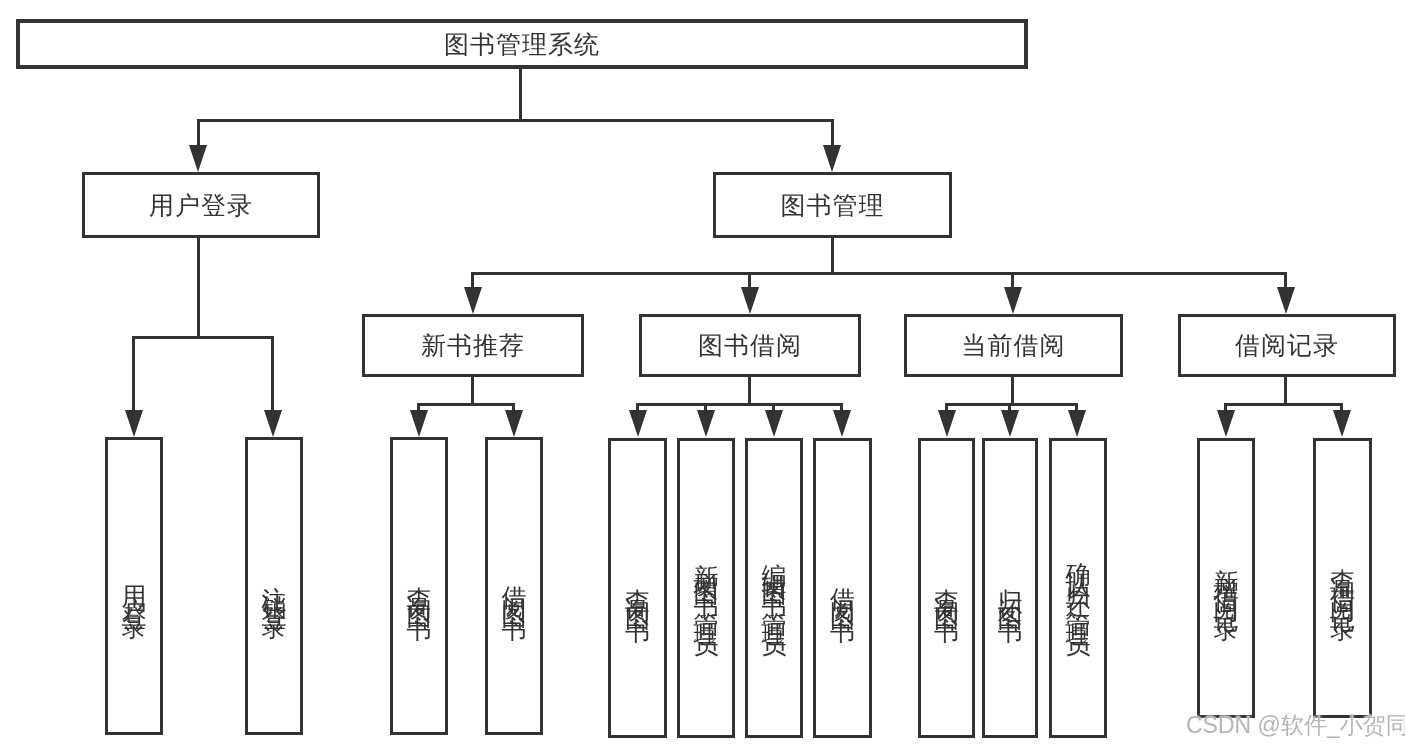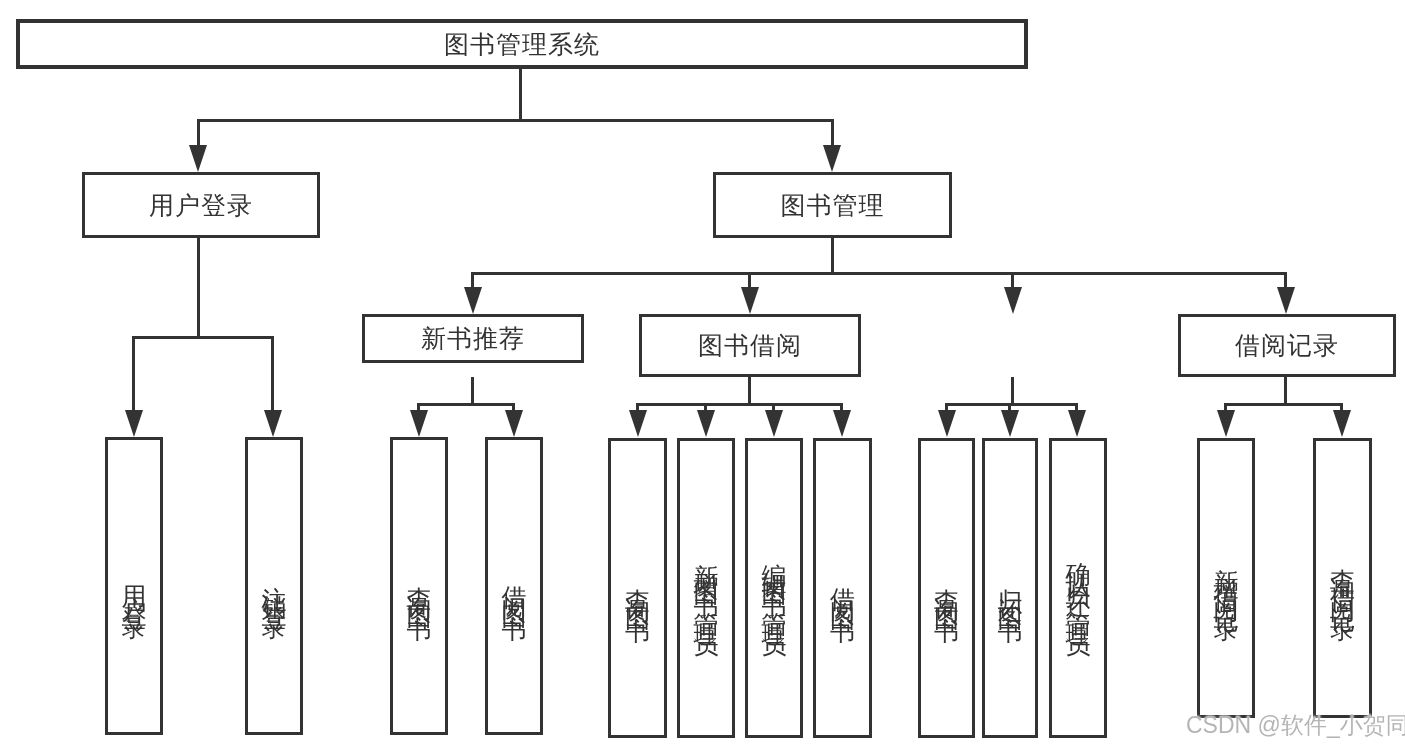--- a/index.html
+++ b/index.html
@@ -92,25 +92,28 @@
   <div class="hline" style="left:471px; top:272px; width:816px;"></div>
   <div class="vline" style="left:471px; top:272px; height:16px;"></div>
   <div class="arrow" style="left:464px; top:287px;"></div>
   <div class="vline" style="left:748px; top:272px; height:16px;"></div>
   <div class="arrow" style="left:741px; top:287px;"></div>
   <div class="vline" style="left:1011px; top:272px; height:16px;"></div>
   <div class="arrow" style="left:1004px; top:287px;"></div>
   <div class="vline" style="left:1284px; top:272px; height:16px;"></div>
   <div class="arrow" style="left:1277px; top:287px;"></div>
 
-  <div class="box" style="left:362px; top:314px; width:222px; height:49px;">
+  <div class="box" style="left:362px; top:314px; width:222px; height:63px;">
     <span>新书推荐</span>
   </div>
   <div class="box" style="left:639px; top:314px; width:222px; height:63px;">
     <span>图书借阅</span>
+  </div>
+  <div class="box" style="left:904px; top:314px; width:219px; height:63px;">
+    <span>当前借阅</span>
   </div>
   <div class="box" style="left:1178px; top:314px; width:218px; height:63px;">
     <span>借阅记录</span>
   </div>
 
   <div class="vline" style="left:471px; top:377px; height:26px;"></div>
   <div class="hline" style="left:417px; top:403px; width:98px;"></div>
   <div class="vline" style="left:417px; top:403px; height:8px;"></div>
   <div class="arrow" style="left:410px; top:410px;"></div>
   <div class="vline" style="left:512px; top:403px; height:8px;"></div>

